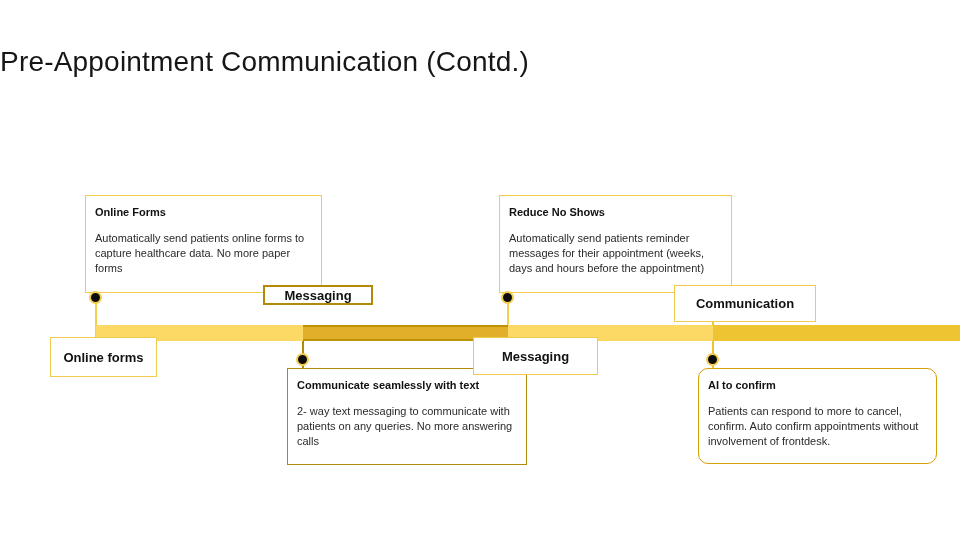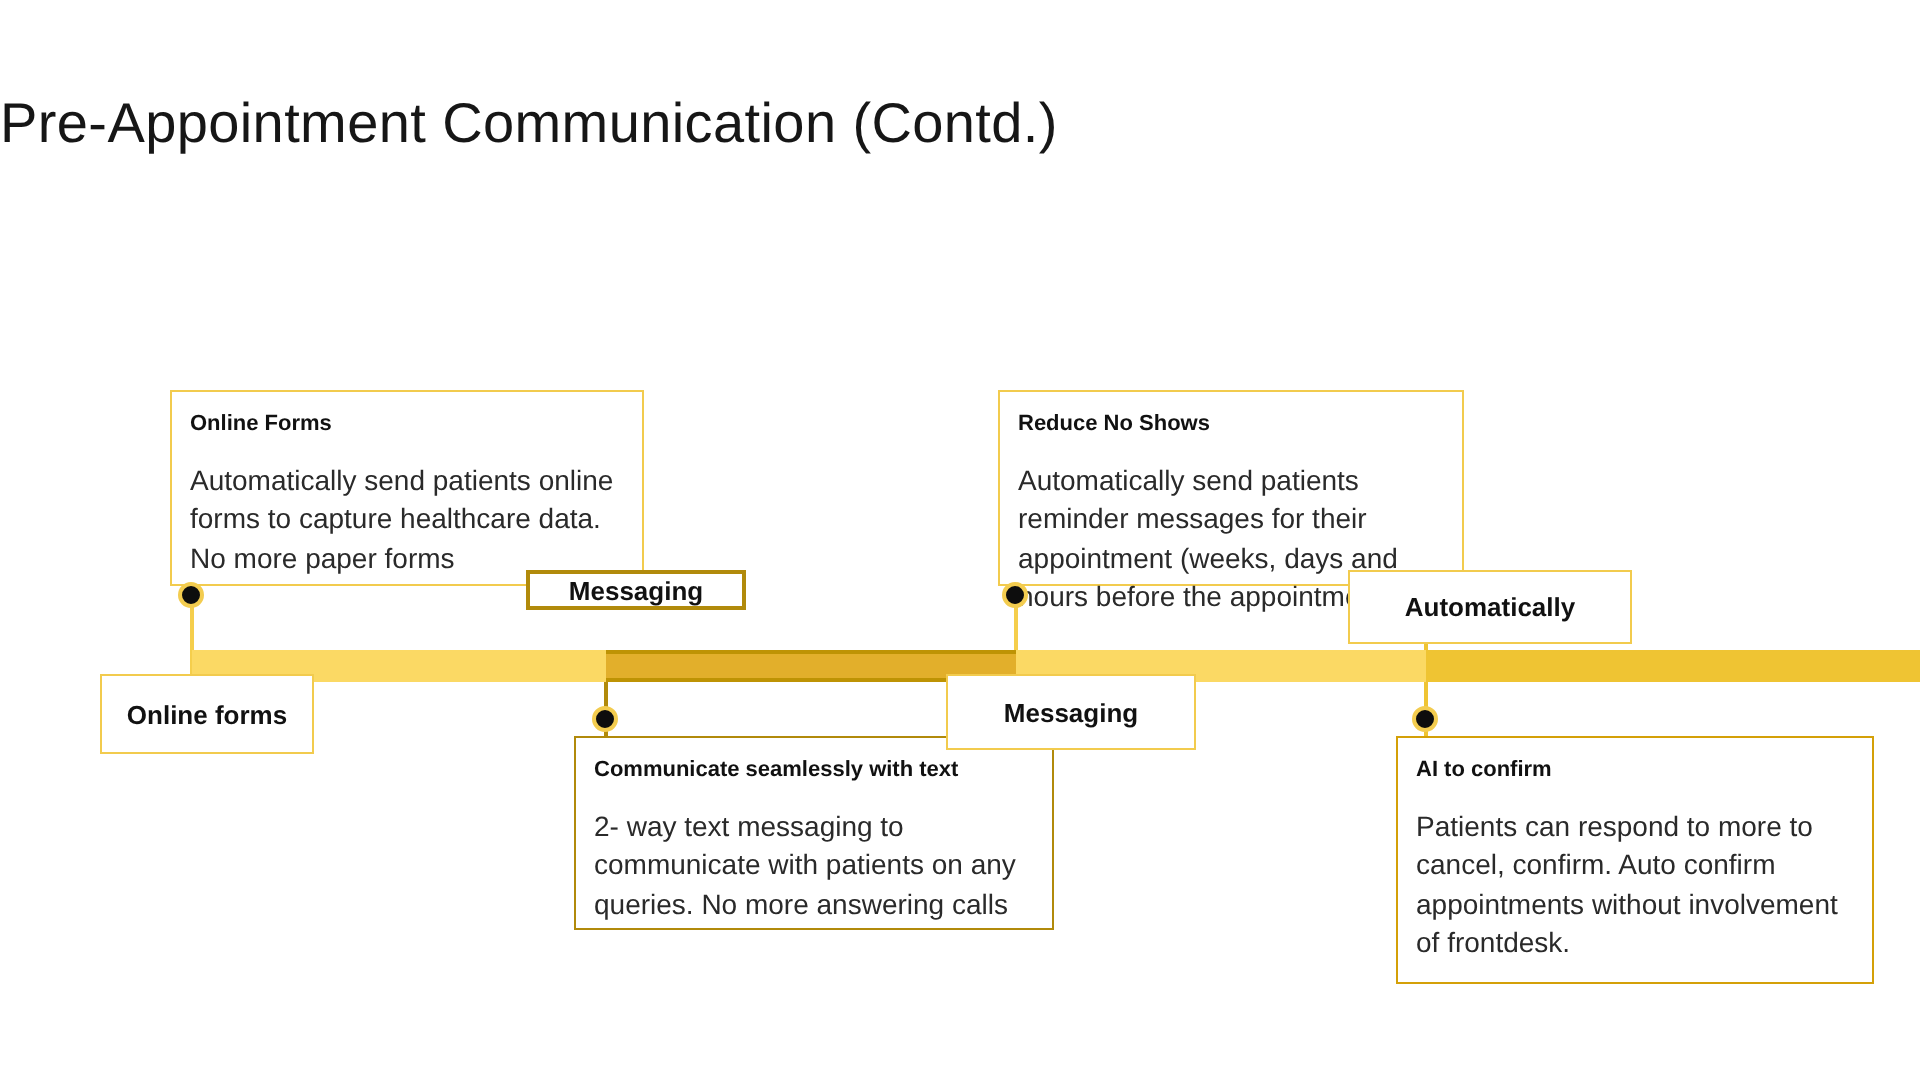--- a/index.html
+++ b/index.html
@@ -12,25 +12,25 @@
     text-align:left; font-size:28px; font-weight:500; color:#161616;
     letter-spacing:0.2px;
   }
 
   
   .callout {
     position:absolute; background:#fff; box-sizing:border-box;
     border:1px solid #F2CB4E; padding:10px 9px 8px 9px; z-index:1;
   }
   .callout-title { font-size:11px; font-weight:700; color:#111; margin:0 0 13px 0; }
-  .callout-body  { font-size:14px; color:#2a2a2a; line-height:1.38; }
+  .callout-body  { font-size:11px; color:#2a2a2a; line-height:1.38; }
   .callout-a { left:85px;  top:195px; width:237px; height:98px; }
   .callout-b { left:499px; top:195px; width:233px; height:98px; }
   .callout-c { left:287px; top:368px; width:240px; height:97px; border-color:#B18A0B; }
-  .callout-d { left:698px; top:368px; width:239px; height:124px; border-color:#D4A008; }
+  .callout-d { left:698px; top:368px; width:239px; height:96px; border-color:#D4A008;border-radius:10px; }
 
   
   .conn { position:absolute; width:2px; z-index:1; }
   .conn-1 { left:95px;  top:293px; height:47px; background:#F5CE4C; }
   .conn-2 { left:302px; top:341px; height:27px; background:#B18A0B; }
   .conn-3 { left:507px; top:293px; height:32px; background:#F5CE4C; }
   .conn-4 { left:712px; top:322px; height:46px; background:#EFC433; }
 
   
   .bar { position:absolute; left:96px; top:325px; width:864px; height:16px; display:flex; z-index:2; }
@@ -102,15 +102,15 @@
   </div>
 
   <div class="dot dot-1"></div>
   <div class="dot dot-2"></div>
   <div class="dot dot-3"></div>
   <div class="dot dot-4"></div>
 
   <div class="mlabel mlabel-online">Online forms</div>
   <div class="mlabel mlabel-messaging">Messaging</div>
   <div class="mlabel mlabel-reminders">Messaging</div>
-  <div class="mlabel mlabel-confirmations">Automatically</div>
+  <div class="mlabel mlabel-confirmations">Communication</div>
 
 </div>
 
 </body></html>

